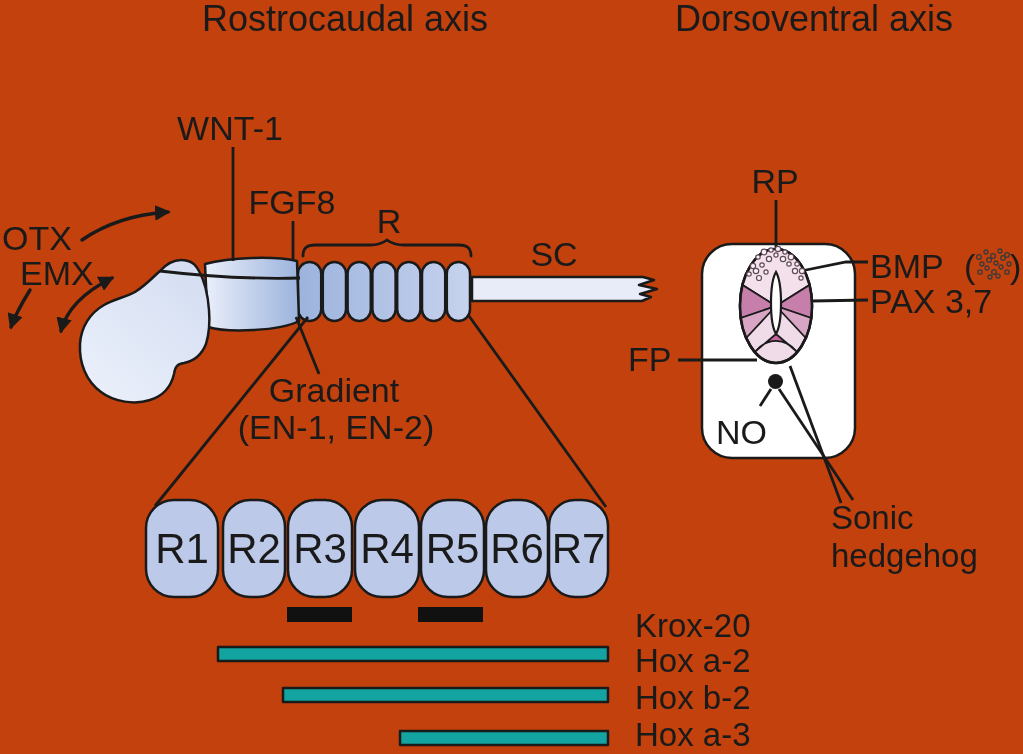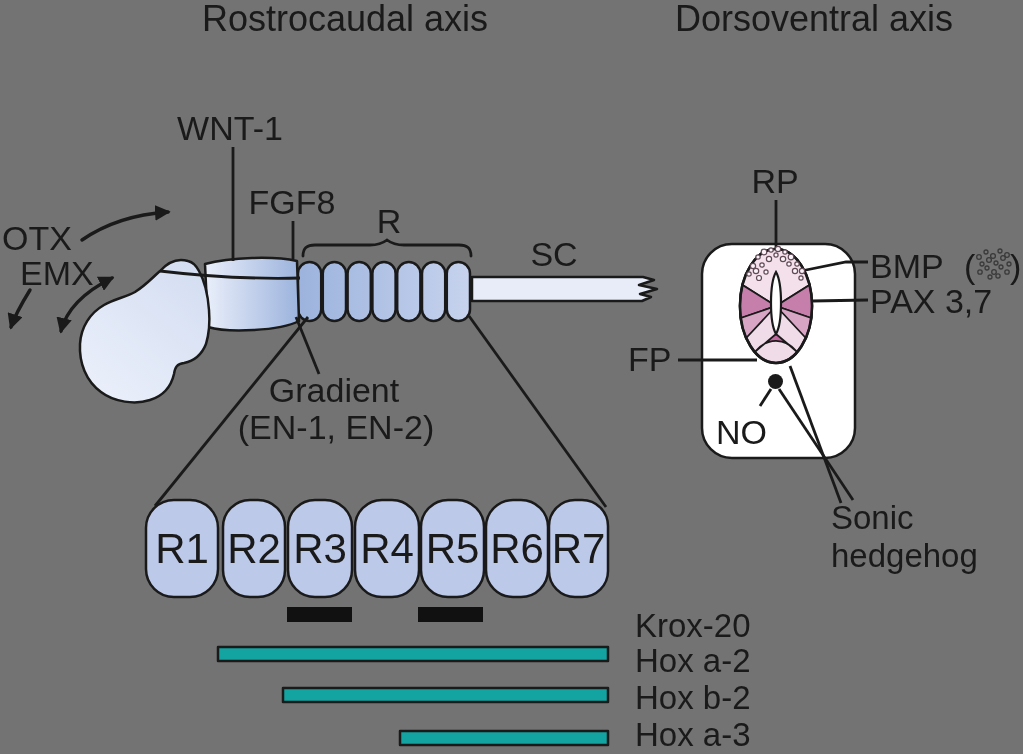--- a/index.html
+++ b/index.html
@@ -1,16 +1,16 @@
 <!DOCTYPE html>
 <html><head>
 <meta charset="utf-8">
 <style>
   html,body{margin:0;padding:0;background:#ffffff;}
-  #figure{position:relative;width:1023px;height:754px;background:#737373;overflow:hidden;}
+  #figure{position:relative;width:1023px;height:754px;background:#c2410c;overflow:hidden;}
   svg text{font-family:"Liberation Sans", sans-serif;fill:#1a1a1a;}
   .t36{font-size:36px;}
   .t34{font-size:34px;}
   .t33{font-size:33px;}
   .t42{font-size:42px;}
   .mid{text-anchor:middle;}
   .ln{stroke:#1a1a1a;stroke-width:2.8;fill:none;}
   .arrow{stroke:#1a1a1a;stroke-width:3.4;fill:none;stroke-linecap:round;}
   .shape{stroke:#1a1a1a;stroke-width:2.5;stroke-linejoin:round;}
 </style>

